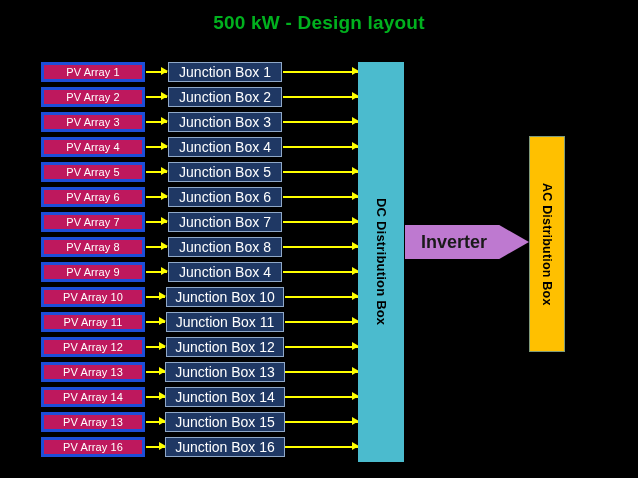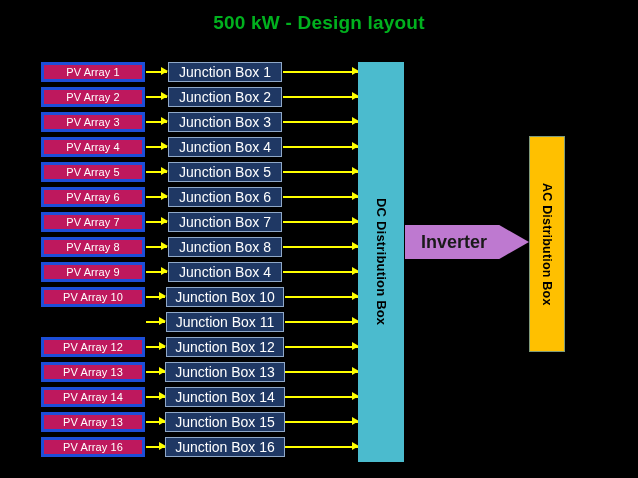--- a/index.html
+++ b/index.html
@@ -314,20 +314,21 @@
           <div class="shaft"></div>
           <div class="head"></div>
         </div>
         <div class="jb-box w2">Junction Box 10</div>
         <div class="arrow long w2">
           <div class="shaft"></div>
           <div class="head"></div>
         </div>
       </div>
       <div class="row" style="top: 312px;">
+        <div class="pv-box">PV Array 11</div>
         <div class="arrow short w2">
           <div class="shaft"></div>
           <div class="head"></div>
         </div>
         <div class="jb-box w2">Junction Box 11</div>
         <div class="arrow long w2">
           <div class="shaft"></div>
           <div class="head"></div>
         </div>
       </div>

